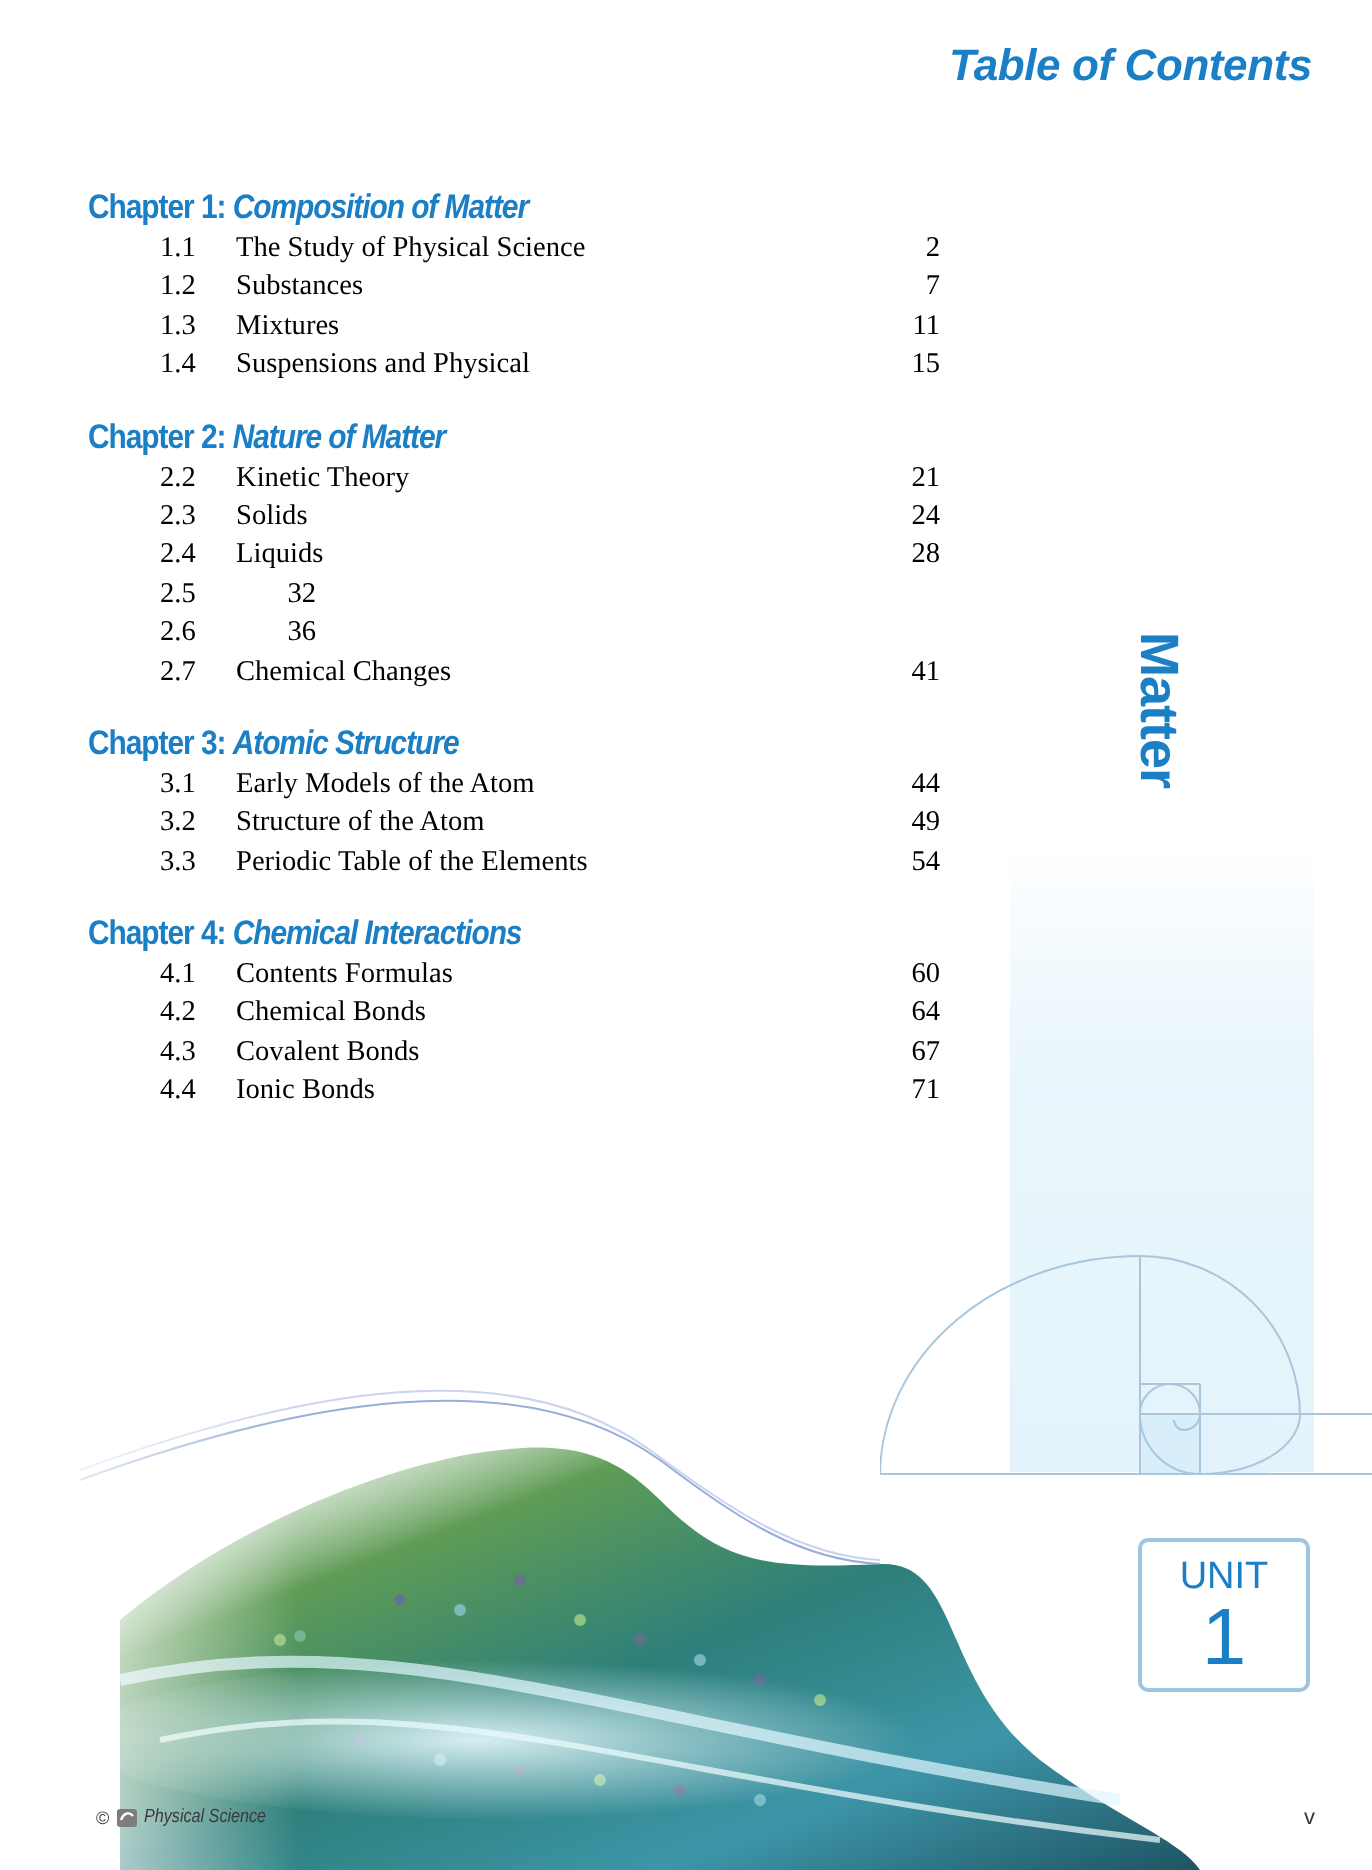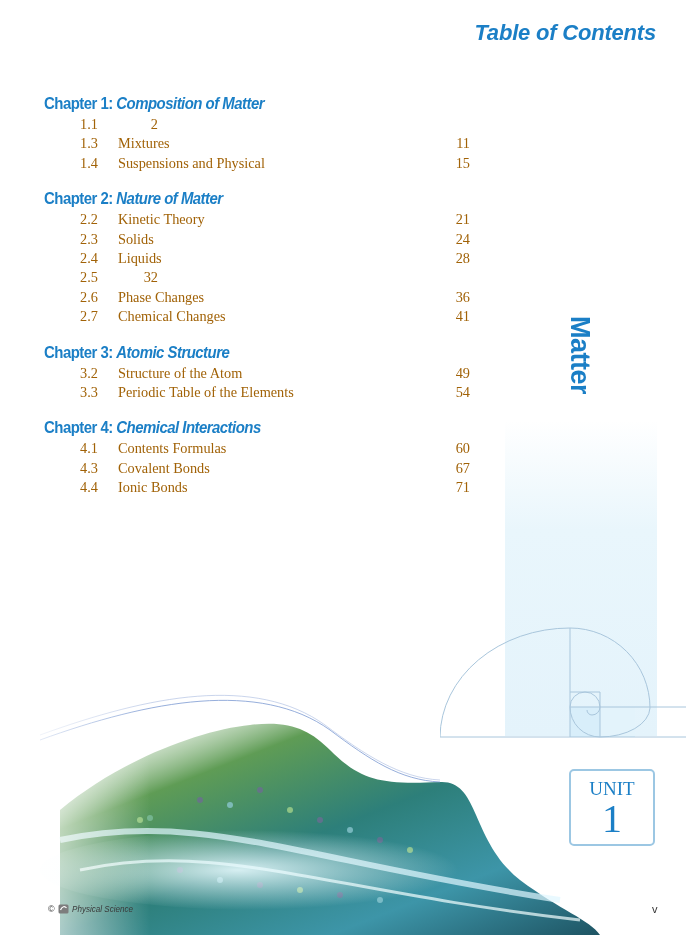--- a/index.html
+++ b/index.html
@@ -26,21 +26,21 @@
     .chapter { margin-bottom: 14px; }
     .chapter-heading {
       font-family: "Liberation Sans", sans-serif; font-weight: bold;
       font-size: 17px; color: #1b7fc6; letter-spacing: -0.6px;
       transform: scaleX(0.88); transform-origin: left center; white-space: nowrap;
       height: 23px; line-height: 23px;
     }
     .chapter-heading .ch-name { font-style: italic; }
     .section {
       display: flex; align-items: baseline; height: 19.4px; line-height: 19.4px;
-      font-size: 14.3px; color: #a16207;
+      font-size: 14.3px; color: #000000;
     }
     .section .num { width: 38px; margin-left: 36px; }
     .section .title { flex: 1; }
     .section .page-num { width: 40px; text-align: right; }
 
     .unit-label {
       position: absolute; left: 566px; top: 300px; width: 26px; height: 110px;
     }
     .unit-label span {
       position: absolute; left: 50%; top: 50%;
@@ -50,21 +50,21 @@
     }
 
     .spiral { position: absolute; left: 440px; top: 600px; }
 
     .art { position: absolute; left: 0; top: 640px; }
 
     .unit-box {
       position: absolute; left: 569px; top: 769px; width: 86px; height: 77px;
       border: 2px solid #9cc7e3; border-radius: 5px; background: #ffffff;
       box-sizing: border-box; text-align: center;
-      font-family: Liberation Serif, serif; color: #1b7fc6;
+      font-family: Liberation Sans, sans-serif; color: #1b7fc6;
     }
     .unit-box .u-word { font-size: 19px; margin-top: 8px; line-height: 20px; }
     .unit-box .u-num { font-size: 40px; line-height: 40px; margin-top: 0px; }
 
     .footer-left {
       position: absolute; left: 48px; top: 903px; display: flex; align-items: center; gap: 3px;
       font-family: "Liberation Sans", sans-serif; font-size: 9px; color: #3a3a3a;
     }
     .footer-left .brand { font-style: italic; font-size: 9.5px; transform: scaleX(0.85); transform-origin: left; }
     .footer-right {
@@ -82,21 +82,27 @@
   <div class="toc-title">Table of Contents</div>
 
   <div class="contents">
 
     <div class="chapter">
       <div class="chapter-heading">
         <span>Chapter 1: </span><span class="ch-name">Composition of Matter</span>
       </div>
       <div class="section">
           <span class="num">1.1</span>
+          <span class="title">The Study of Physical Science</span>
           <span class="page-num">2</span>
+        </div>
+      <div class="section">
+          <span class="num">1.2</span>
+          <span class="title">Substances</span>
+          <span class="page-num">7</span>
         </div>
       <div class="section">
           <span class="num">1.3</span>
           <span class="title">Mixtures</span>
           <span class="page-num">11</span>
         </div>
       <div class="section">
           <span class="num">1.4</span>
           <span class="title">Suspensions and Physical</span>
           <span class="page-num">15</span>
@@ -121,54 +127,63 @@
           <span class="num">2.4</span>
           <span class="title">Liquids</span>
           <span class="page-num">28</span>
         </div>
       <div class="section">
           <span class="num">2.5</span>
           <span class="page-num">32</span>
         </div>
       <div class="section">
           <span class="num">2.6</span>
-          <span class="title">Phase Changes</span>
           <span class="page-num">36</span>
         </div>
       <div class="section">
           <span class="num">2.7</span>
           <span class="title">Chemical Changes</span>
           <span class="page-num">41</span>
         </div>
     </div>
 
     <div class="chapter">
       <div class="chapter-heading">
         <span>Chapter 3: </span><span class="ch-name">Atomic Structure</span>
       </div>
       <div class="section">
+          <span class="num">3.1</span>
+          <span class="title">Early Models of the Atom</span>
+          <span class="page-num">44</span>
+        </div>
+      <div class="section">
           <span class="num">3.2</span>
           <span class="title">Structure of the Atom</span>
           <span class="page-num">49</span>
         </div>
       <div class="section">
           <span class="num">3.3</span>
           <span class="title">Periodic Table of the Elements</span>
           <span class="page-num">54</span>
         </div>
     </div>
 
     <div class="chapter">
       <div class="chapter-heading">
         <span>Chapter 4: </span><span class="ch-name">Chemical Interactions</span>
       </div>
       <div class="section">
           <span class="num">4.1</span>
           <span class="title">Contents Formulas</span>
           <span class="page-num">60</span>
+        </div>
+      <div class="section">
+          <span class="num">4.2</span>
+          <span class="title">Chemical Bonds</span>
+          <span class="page-num">64</span>
         </div>
       <div class="section">
           <span class="num">4.3</span>
           <span class="title">Covalent Bonds</span>
           <span class="page-num">67</span>
         </div>
       <div class="section">
           <span class="num">4.4</span>
           <span class="title">Ionic Bonds</span>
           <span class="page-num">71</span>

